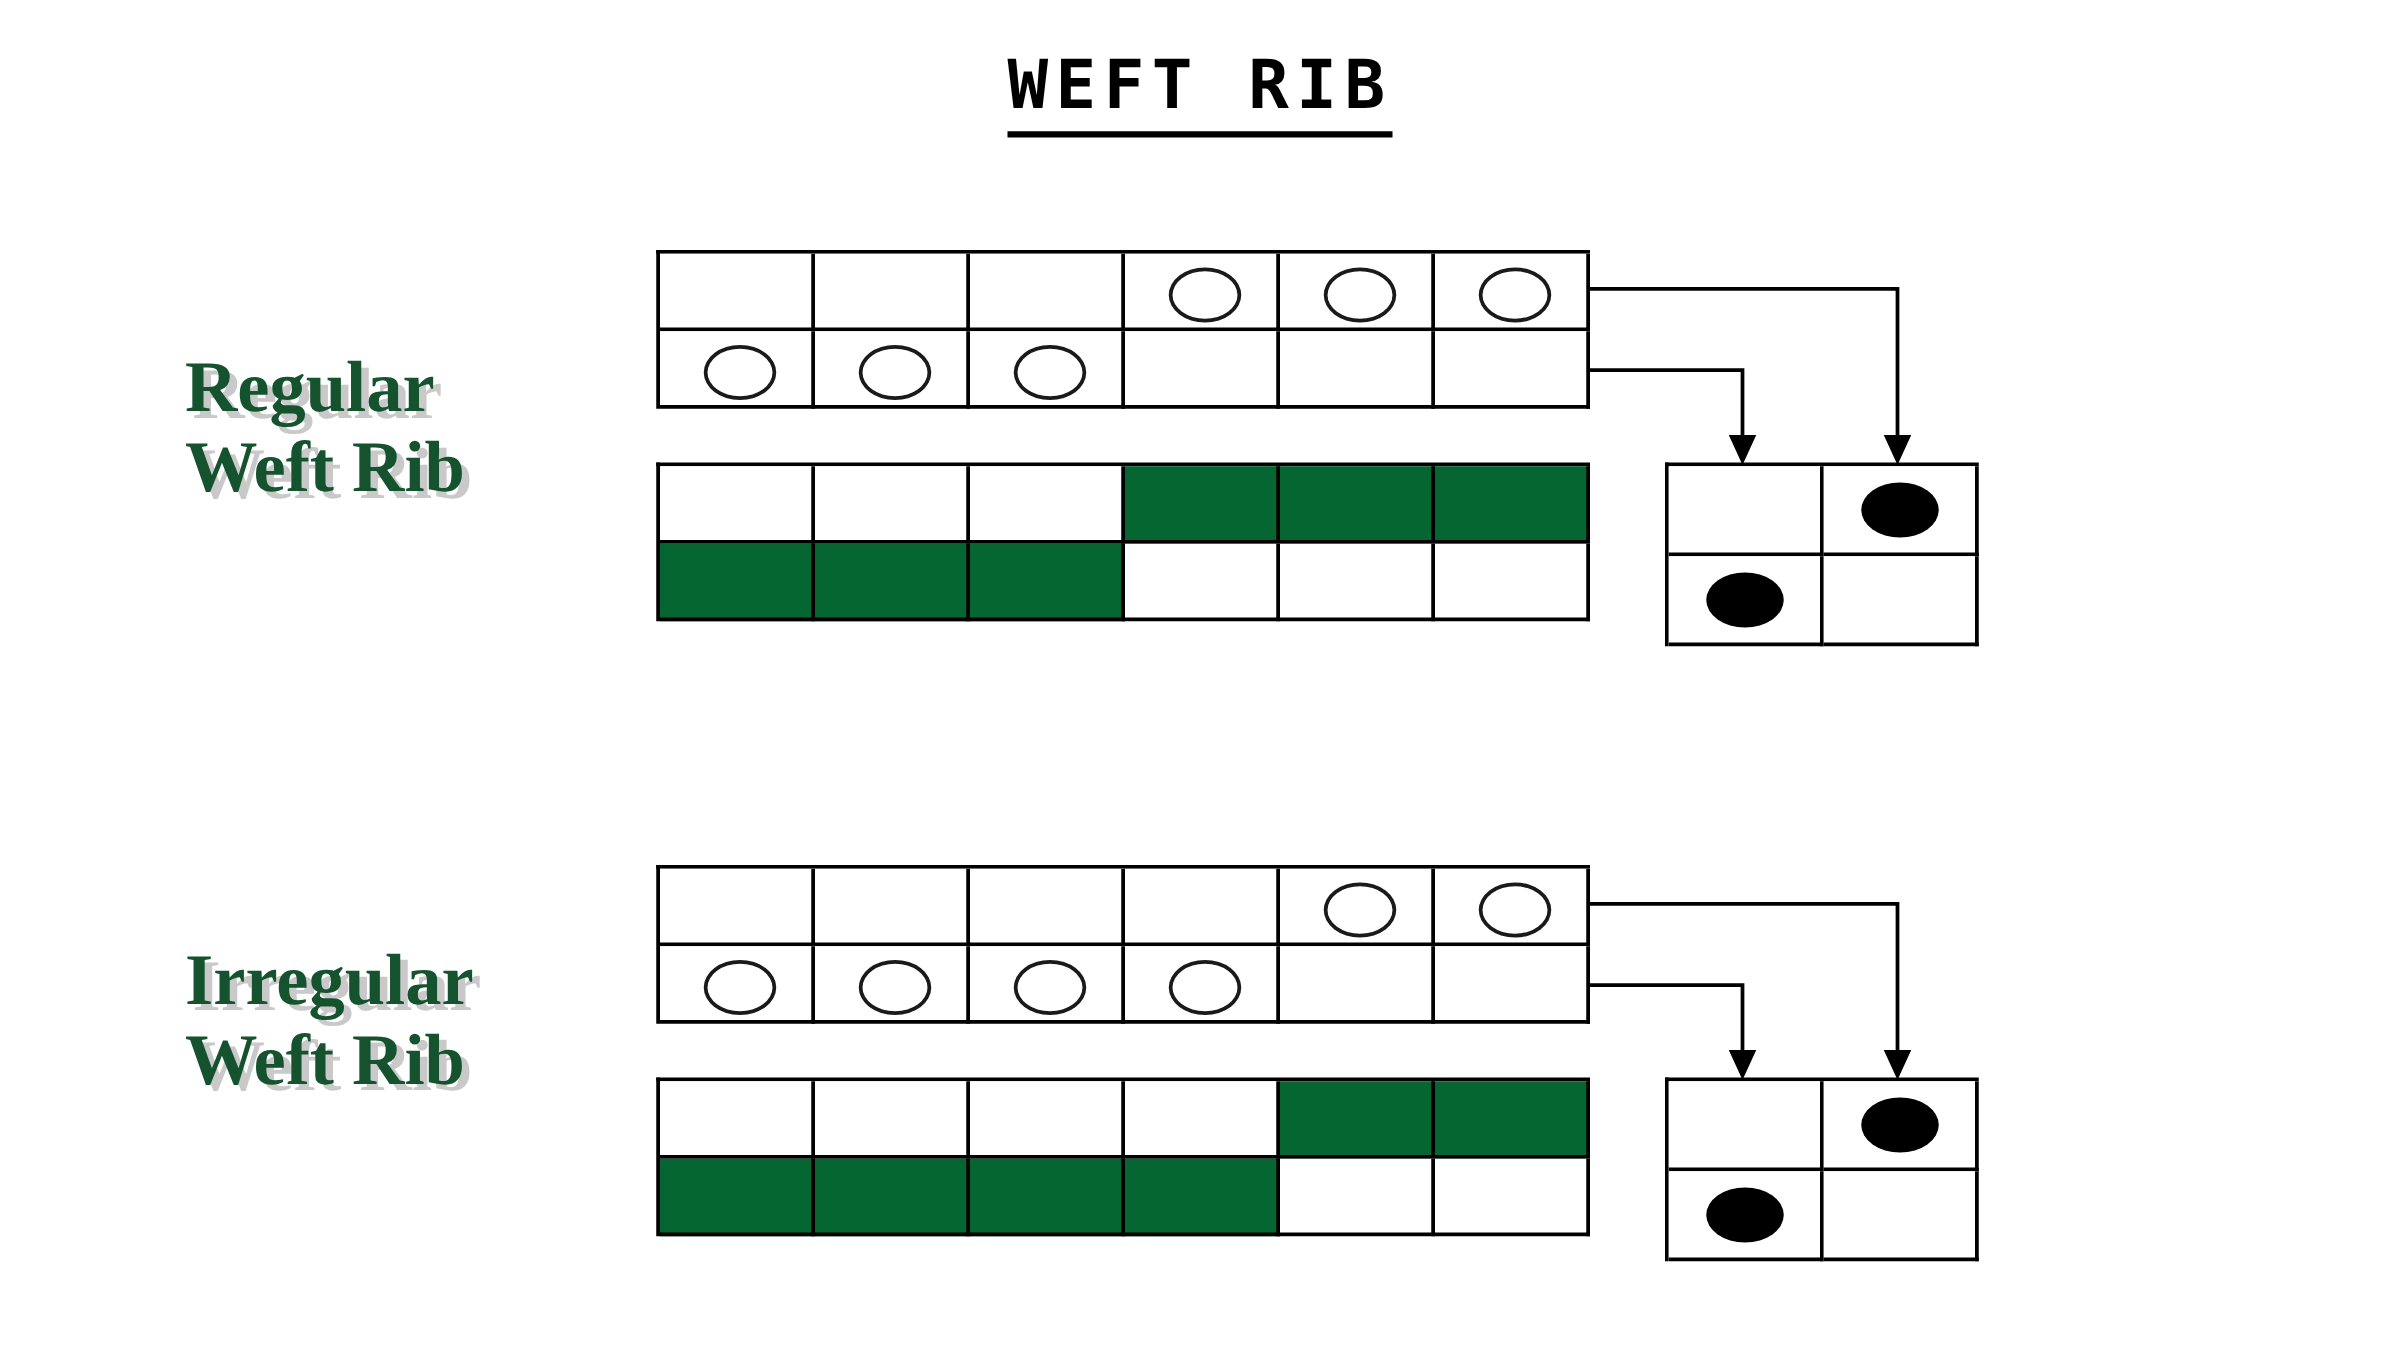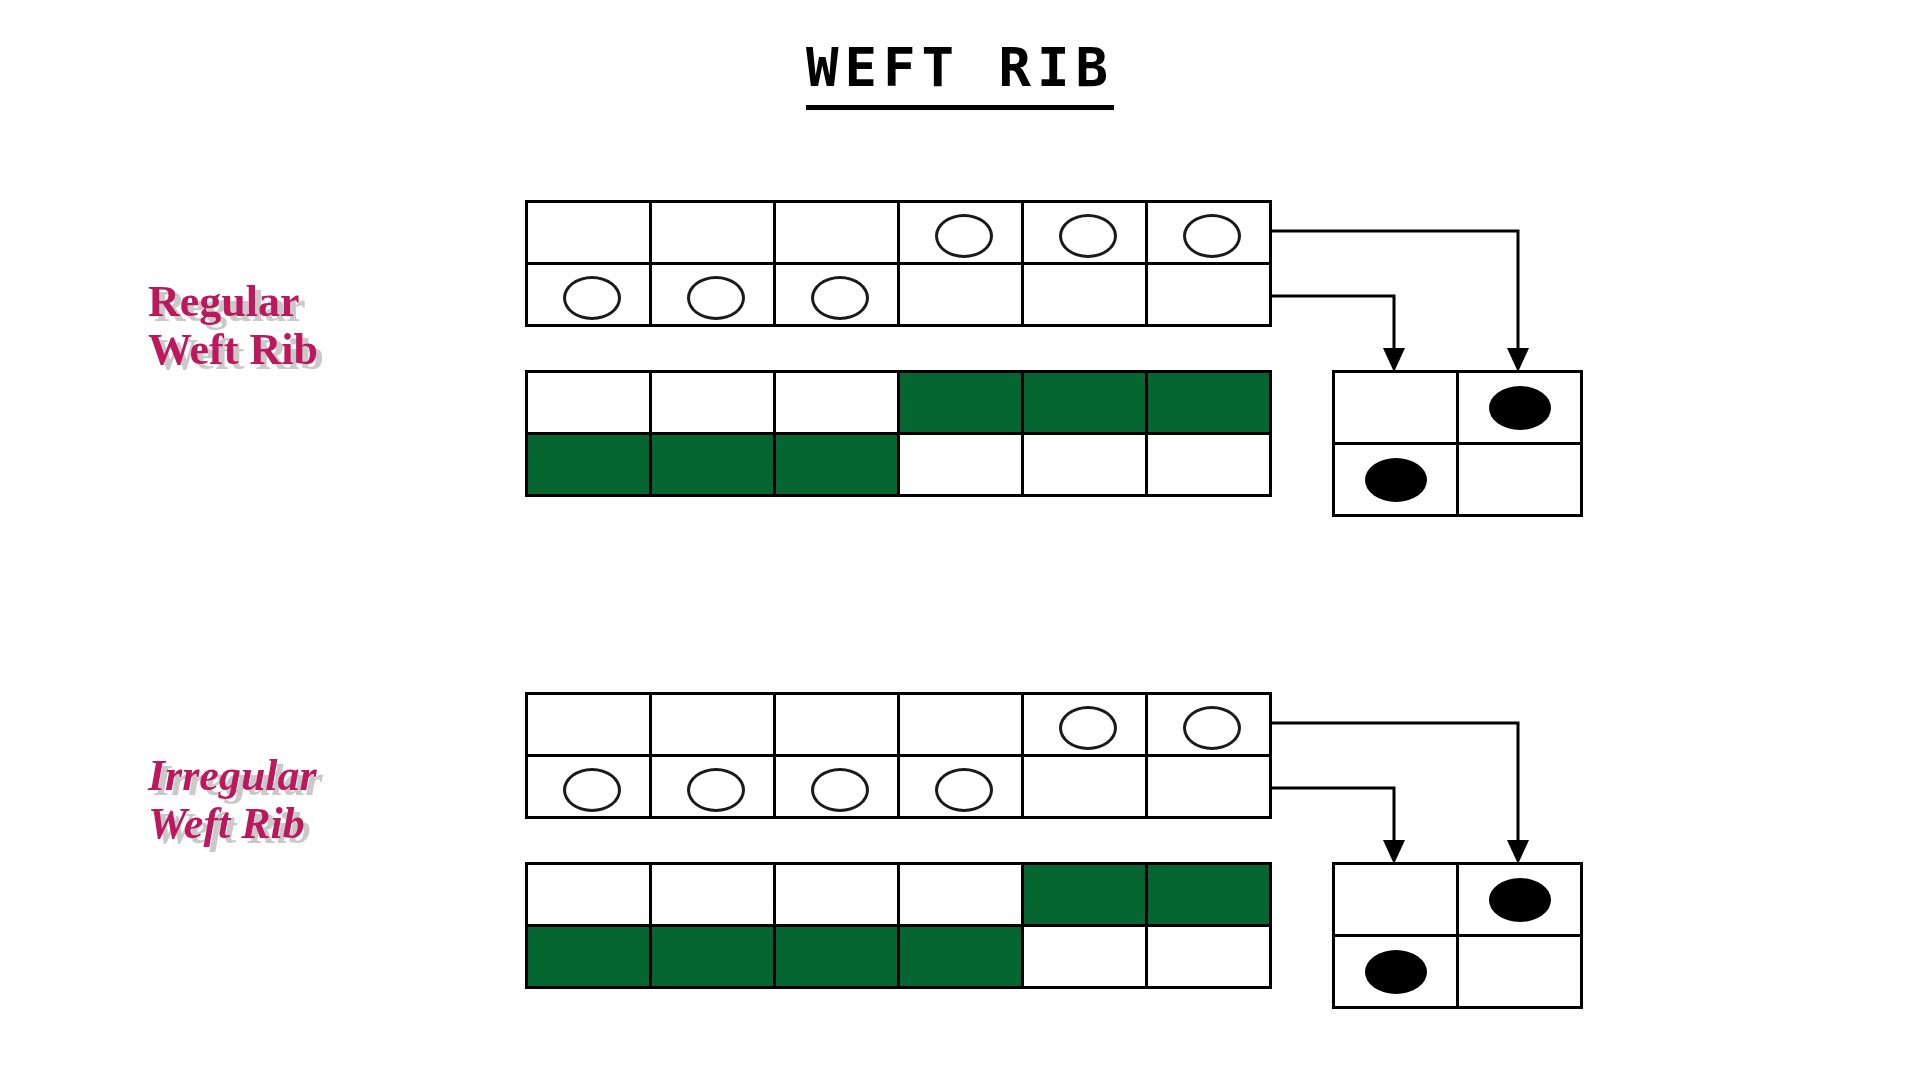--- a/index.html
+++ b/index.html
@@ -31,28 +31,28 @@
   .title span.ttext {
     border-bottom: 5px solid #000000;
     padding-bottom: 6px;
   }
 
   
   .section-label {
     position: absolute;
     font-family: "Liberation Serif", serif;
     font-weight: bold;
-    font-size: 44px;
+    font-size: 58px;
     line-height: 1.1;
-    color: #be185d;
+    color: #14532d;
     text-shadow: 6px 5px 0px #c9c9c9;
     white-space: pre-line;
   }
   #label-regular   { left: 148px; top: 278px; }
-  #label-irregular { left: 148px; top: 752px; font-style: italic; }
+  #label-irregular { left: 148px; top: 752px; }
 
   
   .grid {
     position: absolute;
     display: grid;
     border-top: 3px solid #000;
     border-left: 3px solid #000;
     box-sizing: content-box;
   }
   .cell {

